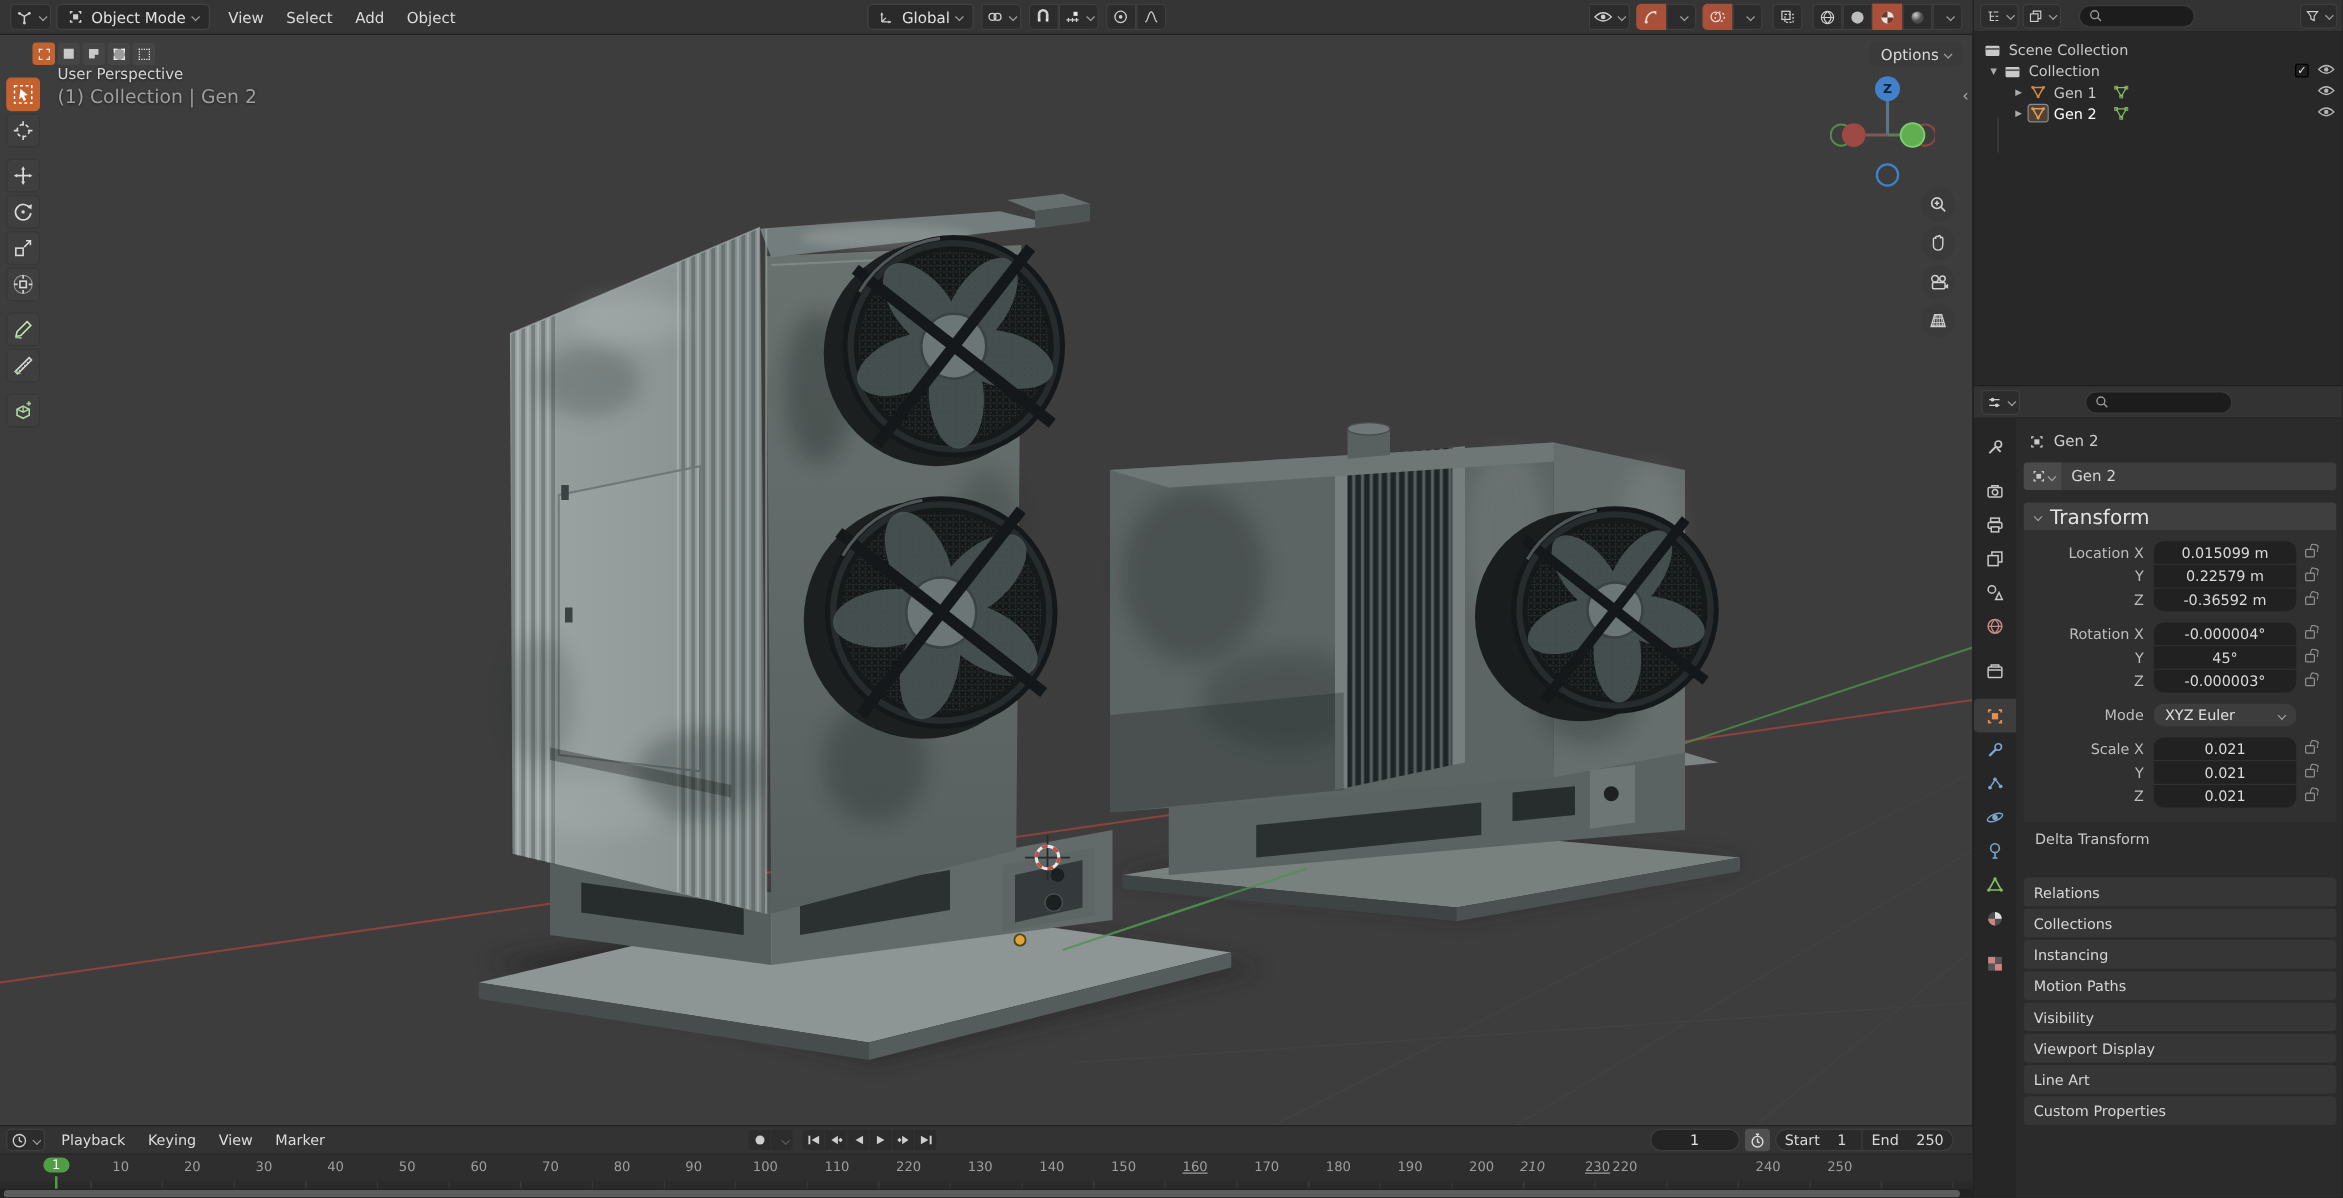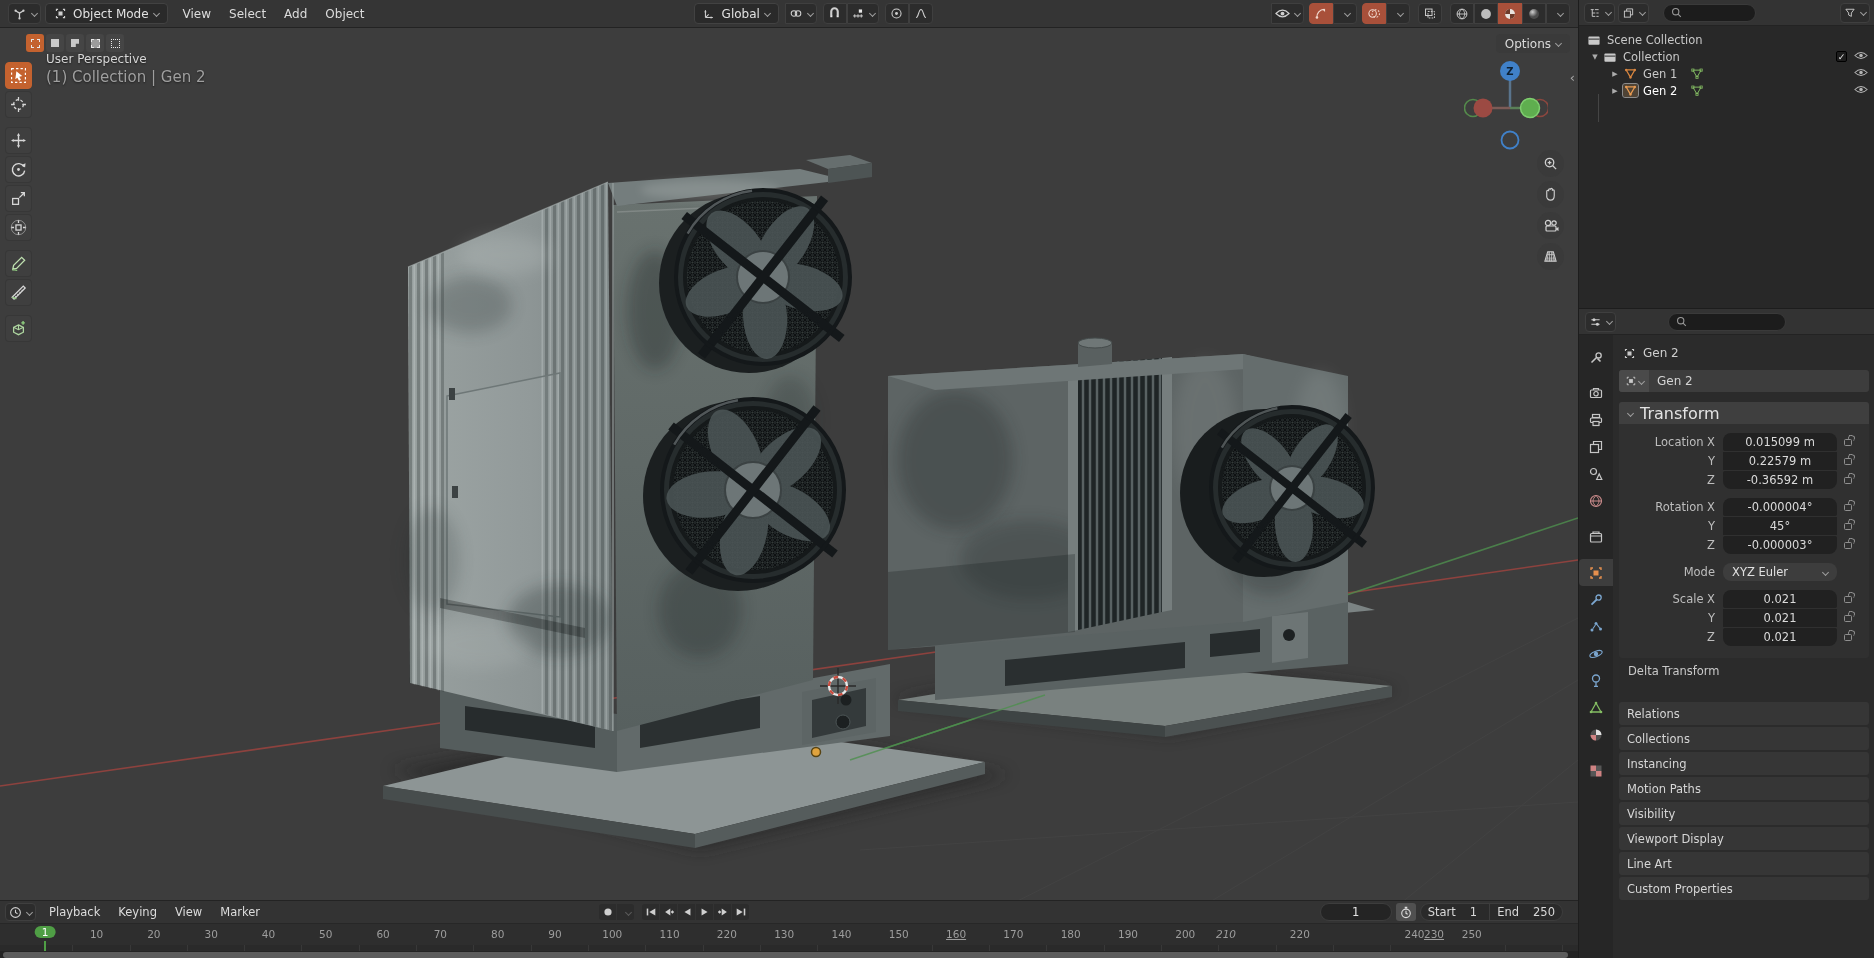--- a/index.html
+++ b/index.html
@@ -710,21 +710,21 @@
           <span class="tick" style="left: 784.17px;">130</span>
           <span class="tick" style="left: 841.47px;">140</span>
           <span class="tick" style="left: 898.77px;">150</span>
           <span class="tick" style="left: 956.07px; text-decoration: underline;">160</span>
           <span class="tick" style="left: 1013.37px; text-align: right;">170</span>
           <span class="tick" style="left: 1070.67px;">180</span>
           <span class="tick" style="left: 1127.97px;">190</span>
           <span class="tick" style="left: 1185.27px;">200</span>
           <span class="tick" style="left: 1226px; font-style: italic;">210</span>
           <span class="tick" style="left: 1299.87px;">220</span>
-          <span class="tick" style="left: 1434px; text-decoration: underline;">230</span>
+          <span class="tick" style="left: 1278px; text-decoration: underline;">230</span>
           <span class="tick" style="left: 1414.47px;">240</span>
           <span class="tick" style="left: 1471.77px;">250</span>
         </div>
       <div class="scrub"></div>
       <div class="playhead"></div>
       <div class="tl-scroll">
           <div class="thumb"></div>
         </div>
     </div>
   </div>

